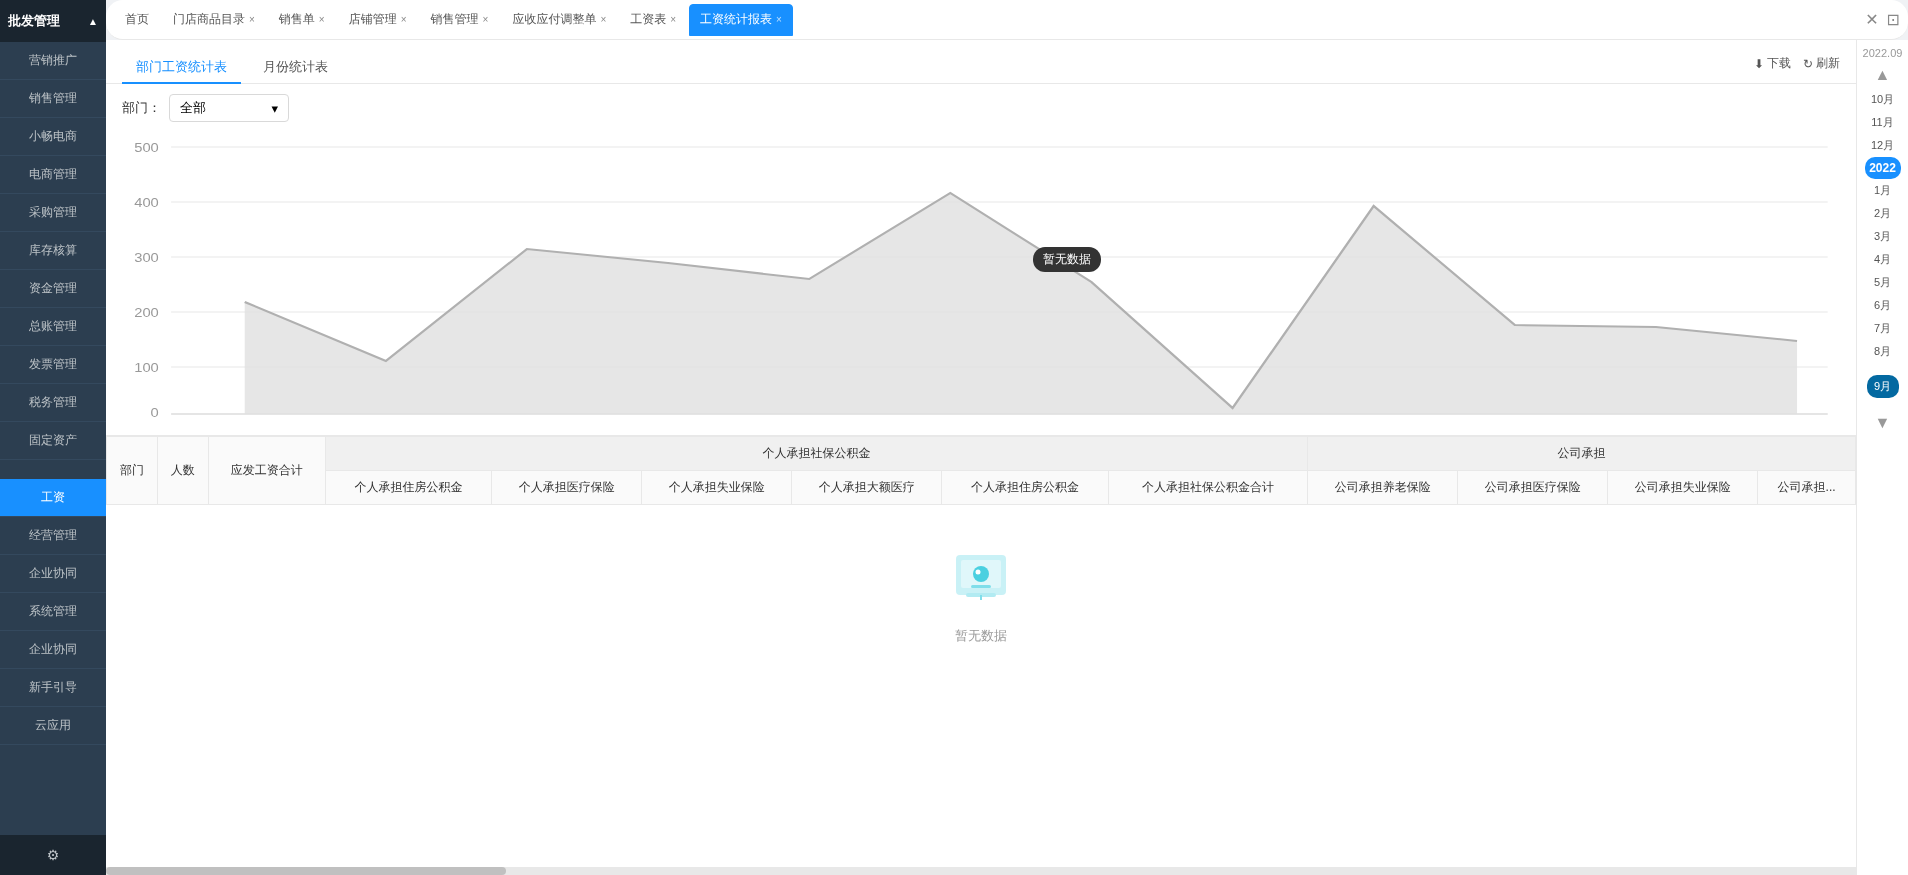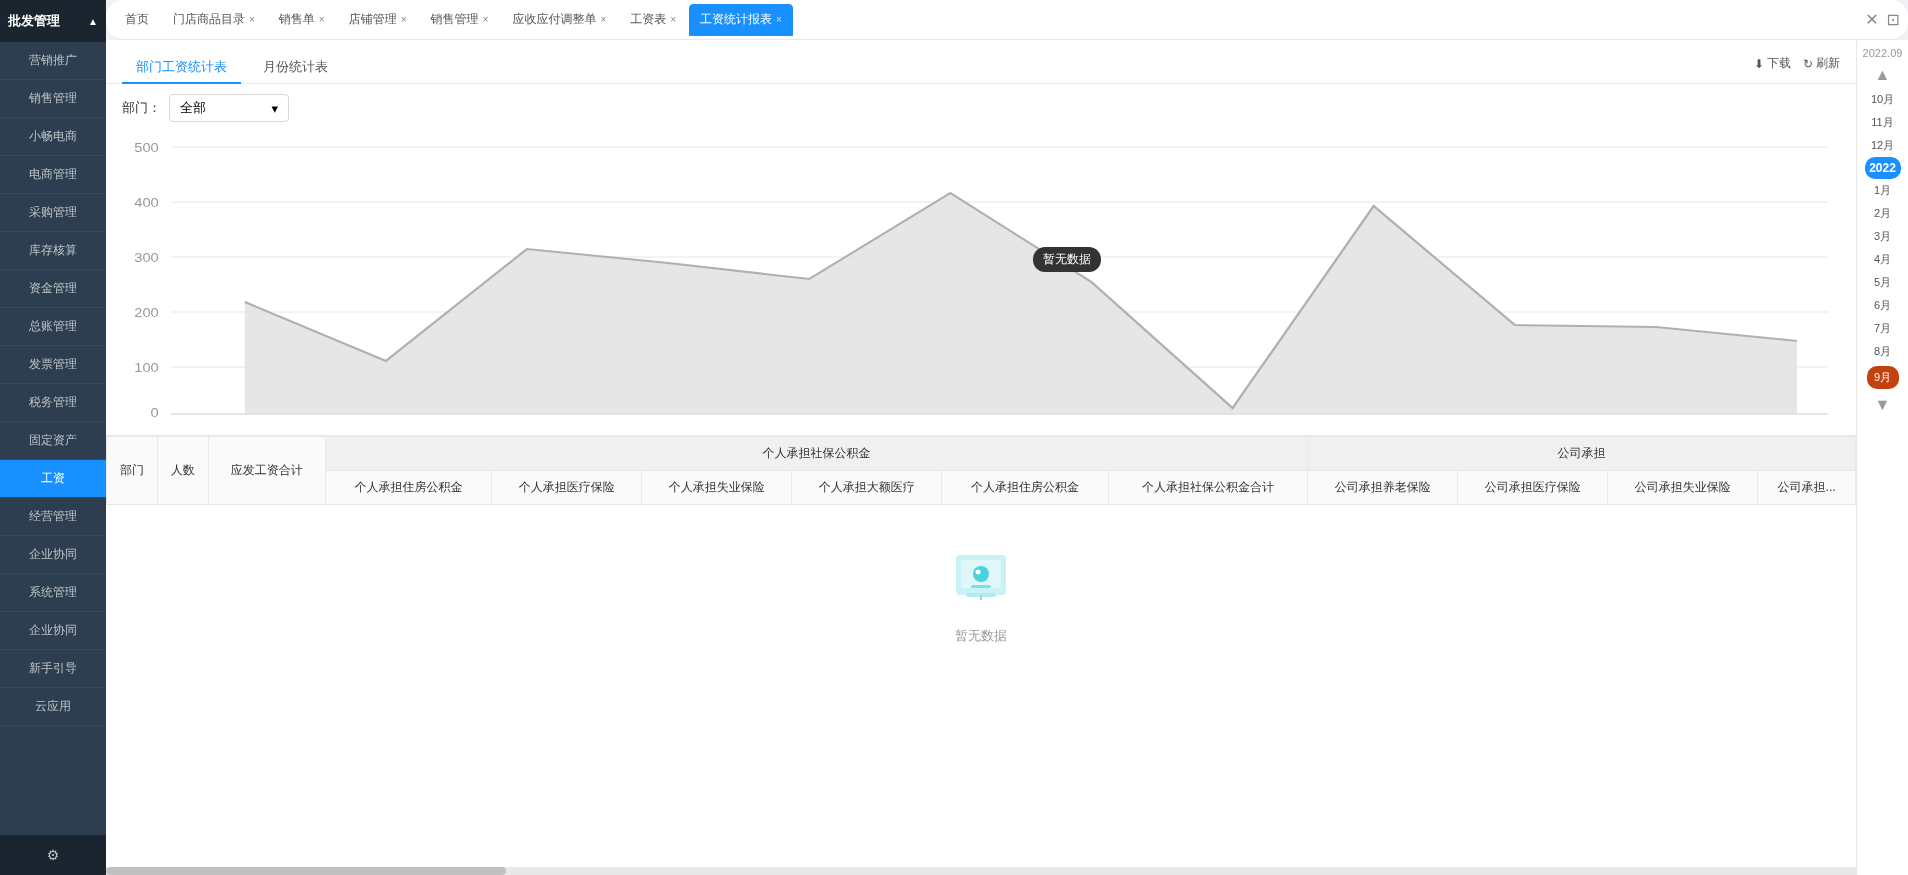--- a/index.html
+++ b/index.html
@@ -27,21 +27,21 @@
     }
     .sidebar-header .arrow { font-size: 10px; }
     .sidebar-item {
       color: #bdc3c7;
       padding: 10px 8px;
       text-align: center;
       font-size: 12px;
       cursor: pointer;
       border-bottom: 1px solid #34495e;
     }
-    .sidebar-item.active { background: #1890ff; color: #fff; }
+    .sidebar-item.active { background: #1890ff; color: #fff; margin-top: 19px; }
     .sidebar-footer {
       margin-top: auto;
       background: #1a252f;
       color: #bdc3c7;
       padding: 12px 8px;
       text-align: center;
       cursor: pointer;
       font-size: 14px;
     }
 
@@ -220,25 +220,25 @@
       color: #555;
       padding: 4px 0;
       cursor: pointer;
       text-align: center;
       width: 100%;
       display: flex;
       align-items: center;
       justify-content: center;
     }
     .timeline-month.active-month {
-      background: #c2410c;
+      background: #0369a1;
       color: #fff;
       border-radius: 10px;
       width: 32px;
-      margin: 3px auto;
+      margin: 12px auto;
     }
     .timeline-month.active-year-bg {
       background: #1890ff;
       color: #fff;
       border-radius: 10px;
       width: 36px;
       margin: 0 auto;
       font-size: 12px;
       font-weight: bold;
     }

